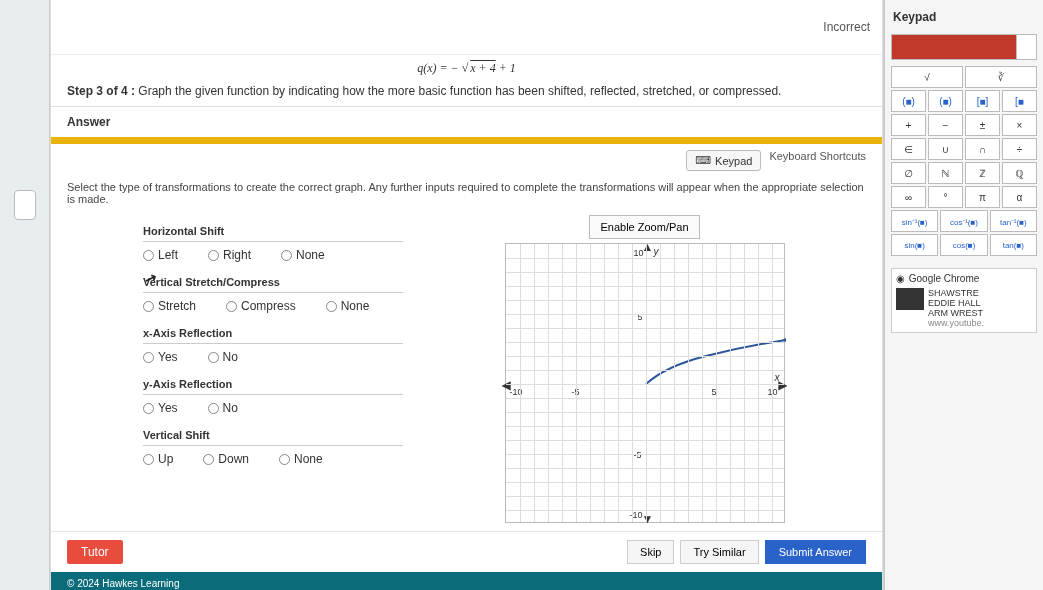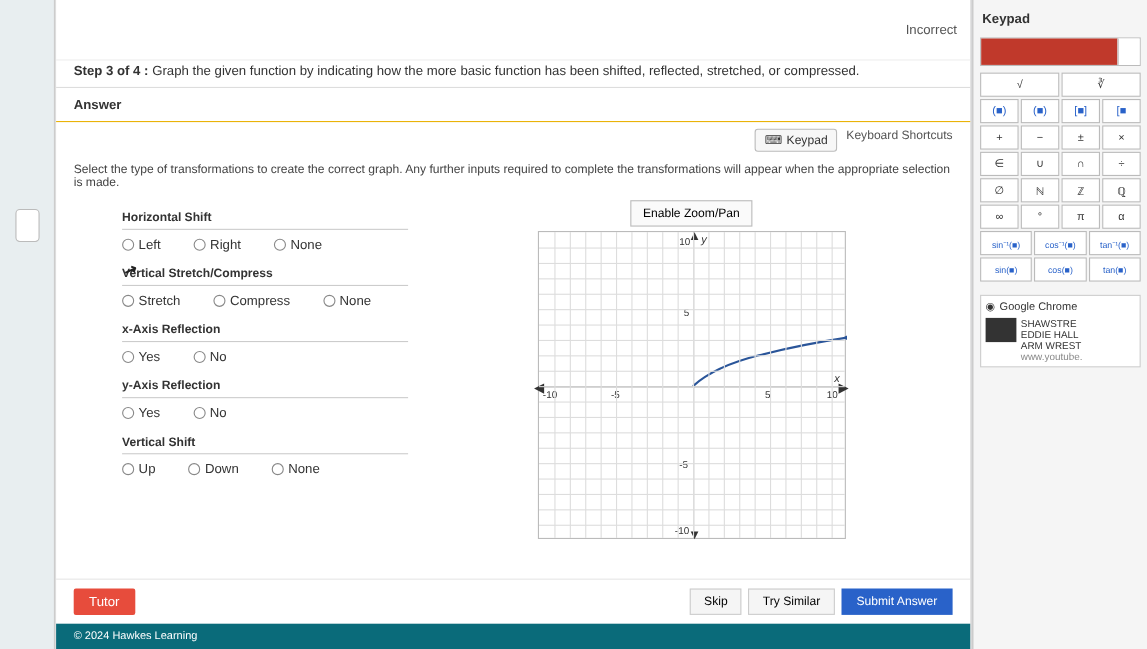--- a/index.html
+++ b/index.html
@@ -8,26 +8,26 @@
   .left-edge { width: 50px; background: #e8eef0; border-right: 1px solid #ccc; display:flex; flex-direction:column; align-items:center; padding-top:190px;}
   .left-tab{ width:22px;height:30px;border:1px solid #bbb;border-radius:4px;background:#fff;}
   .main-area { flex: 1; background: #fff; display: flex; flex-direction: column; border-left:1px solid #ddd; border-right:1px solid #ddd;}
   .right-panel { width: 160px; background: #f5f5f5; border-left: 2px solid #ccc; padding: 6px; }
   .top-status { display:flex; justify-content:flex-end; padding:20px 8px; border-bottom:1px solid #eee;}
   .incorrect { color:#555; font-size:12px; margin-right:4px;}
   .equation-row{ text-align:center; padding:6px; font-style:italic; font-family:'Times New Roman',serif;}
   .equation-row .sqrt{ text-decoration:overline; padding-left:2px;}
   .step-row{ padding:2px 16px 8px 16px; border-bottom:1px solid #ddd;}
   .step-label{ font-weight:bold;}
-  .answer-header{ padding:8px 16px; font-weight:bold; border-bottom:1px solid #eab308;}
+  .answer-header{ padding:8px 16px; font-weight:bold; border-bottom:7px solid #eab308;}
   .kp-row{ display:flex; justify-content:flex-end; gap:8px; padding:6px 16px;}
   .kp-btn{ border:1px solid #bbb; border-radius:3px; padding:3px 8px; background:#f7f7f7; font-size:11px; display:flex; align-items:center; gap:4px;}
   .kbd-txt{ font-size:11px; color:#555;}
   .instructions{ padding:4px 16px 10px 16px; color:#444; font-size:11px;}
-  .work-area{ flex:1; display:flex; padding:0 16px 8px 0; gap:20px;}
+  .work-area{ flex:1; display:flex; padding:0 16px 8px 32px; gap:20px;}
   .trans-col{ flex:0 0 320px; padding-left:60px;}
   .section-title{ font-weight:bold; font-size:11px; border-bottom:1px solid #ccc; padding:4px 0; margin-top:6px;}
   .radio-row{ display:flex; gap:30px; padding:6px 0 4px 0; font-size:12px;}
   .radio-item{ display:flex; align-items:center; gap:4px; cursor:pointer;}
   .radio-dot{ width:11px; height:11px; border:1px solid #888; border-radius:50%; display:inline-block;}
   .cursor{ position:relative;}
   .cursor::after{ content:"↖"; position:absolute; font-size:14px; color:#222; transform: scaleX(-1) rotate(-20deg); left:2px; top:-2px;}
   .graph-col{ flex:1; display:flex; flex-direction:column; align-items:center;}
   .enable-btn{ border:1px solid #bbb; padding:5px 10px; font-size:11px; background:#fafafa; margin-bottom:4px;}
   .graph-box{ width:280px; height:280px; border:1px solid #bbb; position:relative; background:#fff;}
@@ -62,20 +62,23 @@
 <div class="screen">
   <div class="left-edge">
     <div class="left-tab"></div>
   </div>
 
   <div class="main-area">
     <div class="top-status">
       <span class="incorrect">Incorrect</span>
     </div>
 
+    <div class="equation-row">
+      <span>q(x) = − √</span><span class="sqrt">x + 4</span><span> + 1</span>
+    </div>
 
     <div class="step-row">
       <span class="step-label">Step 3 of 4 :</span>
       <span>Graph the given function by indicating how the more basic function has been shifted, reflected, stretched, or compressed.</span>
     </div>
 
     <div class="answer-header">Answer</div>
 
     <div class="kp-row">
       <div class="kp-btn">

